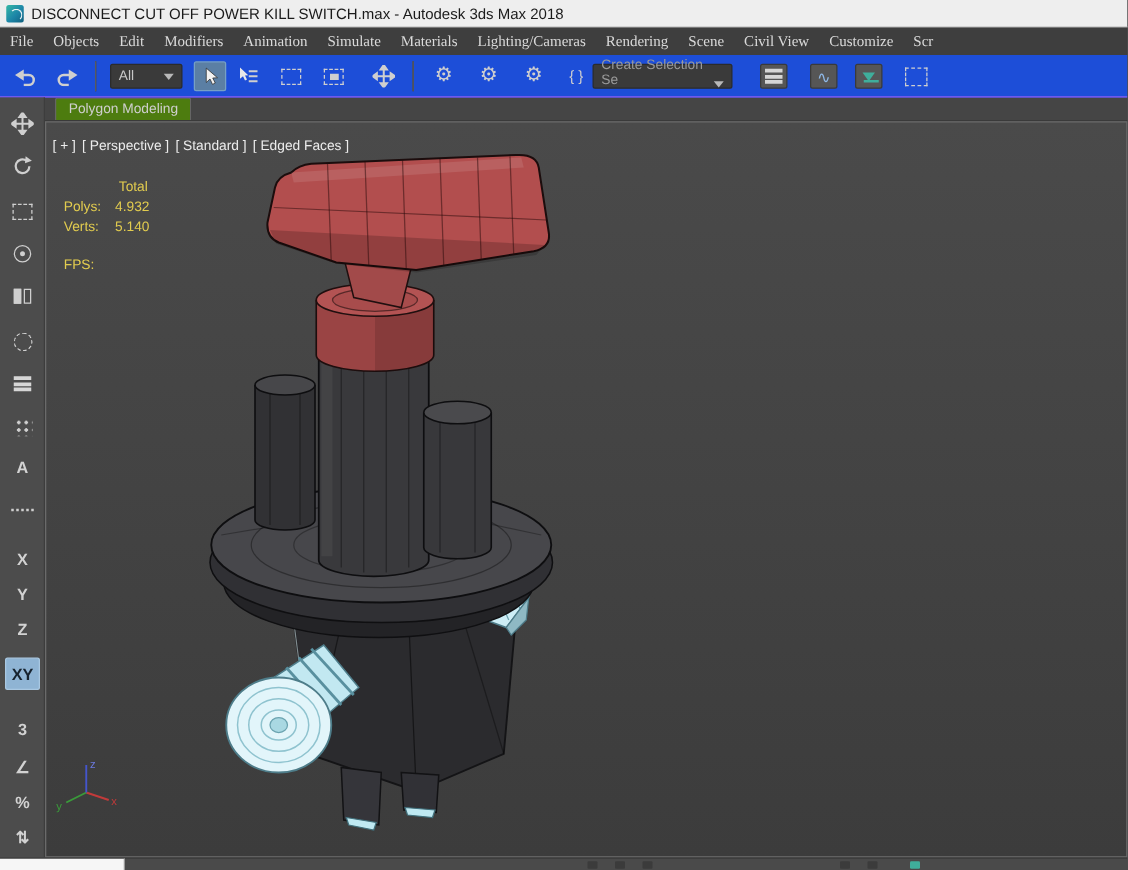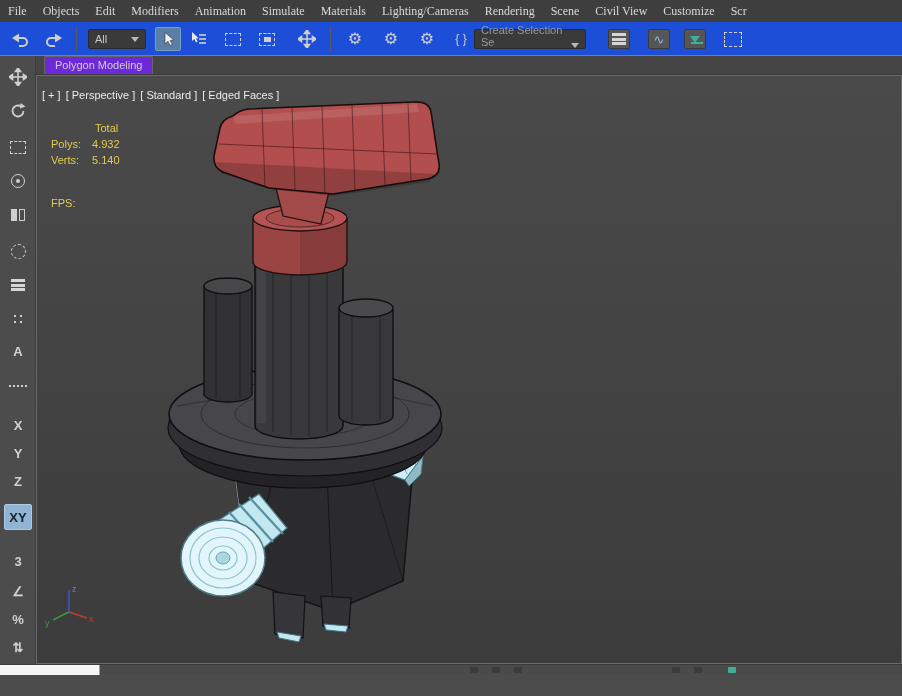--- a/index.html
+++ b/index.html
@@ -51,21 +51,21 @@
     font-size:12px; color:#8f8f8f; padding-left:18px; position:relative; }
   .rtab { padding:2px 14px 3px; margin-right:14px; cursor:default; }
   .rtab.active { background:#565656; border:1px solid #646464; border-bottom:none;
     color:#d2d2d2; border-radius:2px 2px 0 0; }
   .ribbon-pill { width:30px; height:14px; background:#343434; border-radius:7px; margin:0 0 3px 6px;
     display:flex; align-items:center; justify-content:center; gap:3px; }
   .ribbon-pill .dot { width:6px; height:6px; background:#e8e8e8; border-radius:50%; }
   .ribbon-pill .caret { width:0; height:0; border-left:3px solid transparent; border-right:3px solid transparent; border-top:4px solid #cfcfcf; }
 
   .paneltabs { height:19px; background:#454545; display:flex; align-items:flex-end; font-size:11px; color:#cfcfcf; padding-left:8px; border-bottom:1px solid #3a3a3a;}
-  .ptab { padding:2px 10px 3px; background:#6d28d9; border:1px solid #656565; border-bottom:none; border-radius:2px 2px 0 0; }
+  .ptab { padding:2px 10px 3px; background:#4d7c0f; border:1px solid #656565; border-bottom:none; border-radius:2px 2px 0 0; }
 
   
   .ltb { position:absolute; left:4px; width:28px; height:26px; display:flex;
     align-items:center; justify-content:center; color:#cfcfcf; border-radius:2px; }
   .ltb.textbtn { font-size:13px; font-weight:bold; color:#d2d2d2; }
   .ltb.activexy { background:#8fb4d4; color:#16222e; border:1px solid #a9c8e2; }
   .circle-o { width:14px; height:14px; border:1.5px solid #cfcfcf; border-radius:50%; position:relative; }
   .circle-o::after { content:""; position:absolute; left:4px; top:4px; width:4px; height:4px; background:#cfcfcf; border-radius:50%; }
   .dashed-circle { width:15px; height:15px; border:1.5px dashed #cfcfcf; border-radius:50%; }
   .mirrorbox { display:flex; gap:2px; }
@@ -77,34 +77,38 @@
   .rulerdots { width:18px; height:4px; border-bottom:2px dotted #cfcfcf; }
 
   
   .viewport { flex:1; position:relative; background:linear-gradient(#4a4a4a,#3c3c3c);
     border:1px solid #6a6a6a; overflow:hidden; }
   .vplabel { position:absolute; left:5px; top:13px; font-size:11px; color:#ececec; display:flex; gap:5px; z-index:5; }
   .vplabel span { cursor:default; }
   .stats { position:absolute; left:14px; top:44px; font-size:11px; line-height:16px; color:#e2cc4f; z-index:5; }
   .stats .sl { display:inline-block; width:38px; }
   .stats .total { margin-left:44px; }
-  .stats .fps { margin-top:27px; }
+  .stats .fps { margin-top:14px; }
   .modelsvg { position:absolute; left:0; top:0; }
 
   
   .bottomstrip { height:10px; background:#4a4a4a; border-top:1px solid #3a3a3a; position:relative; }
   .minilistener { position:absolute; left:0; top:0; width:100px; height:10px; background:#f6f6f6; border-right:1px solid #9a9a9a; }
   .bs-ic { position:absolute; top:2px; width:8px; height:6px; background:#3b3b3b; border-radius:1px; }
   .bs-ic.teal { background:#3fae9b; }
 </style>
 </head>
 <body>
 
 <div id="app">
 
+  <div class="titlebar">
+    <div class="appicon"></div>
+    <span>DISCONNECT CUT OFF POWER KILL SWITCH.max - Autodesk 3ds Max 2018</span>
+  </div>
 
   <div class="menubar">
     <span class="menu-item">File</span>
     <span class="menu-item">Objects</span>
     <span class="menu-item">Edit</span>
     <span class="menu-item">Modifiers</span>
     <span class="menu-item">Animation</span>
     <span class="menu-item">Simulate</span>
     <span class="menu-item">Materials</span>
     <span class="menu-item">Lighting/Cameras</span>

